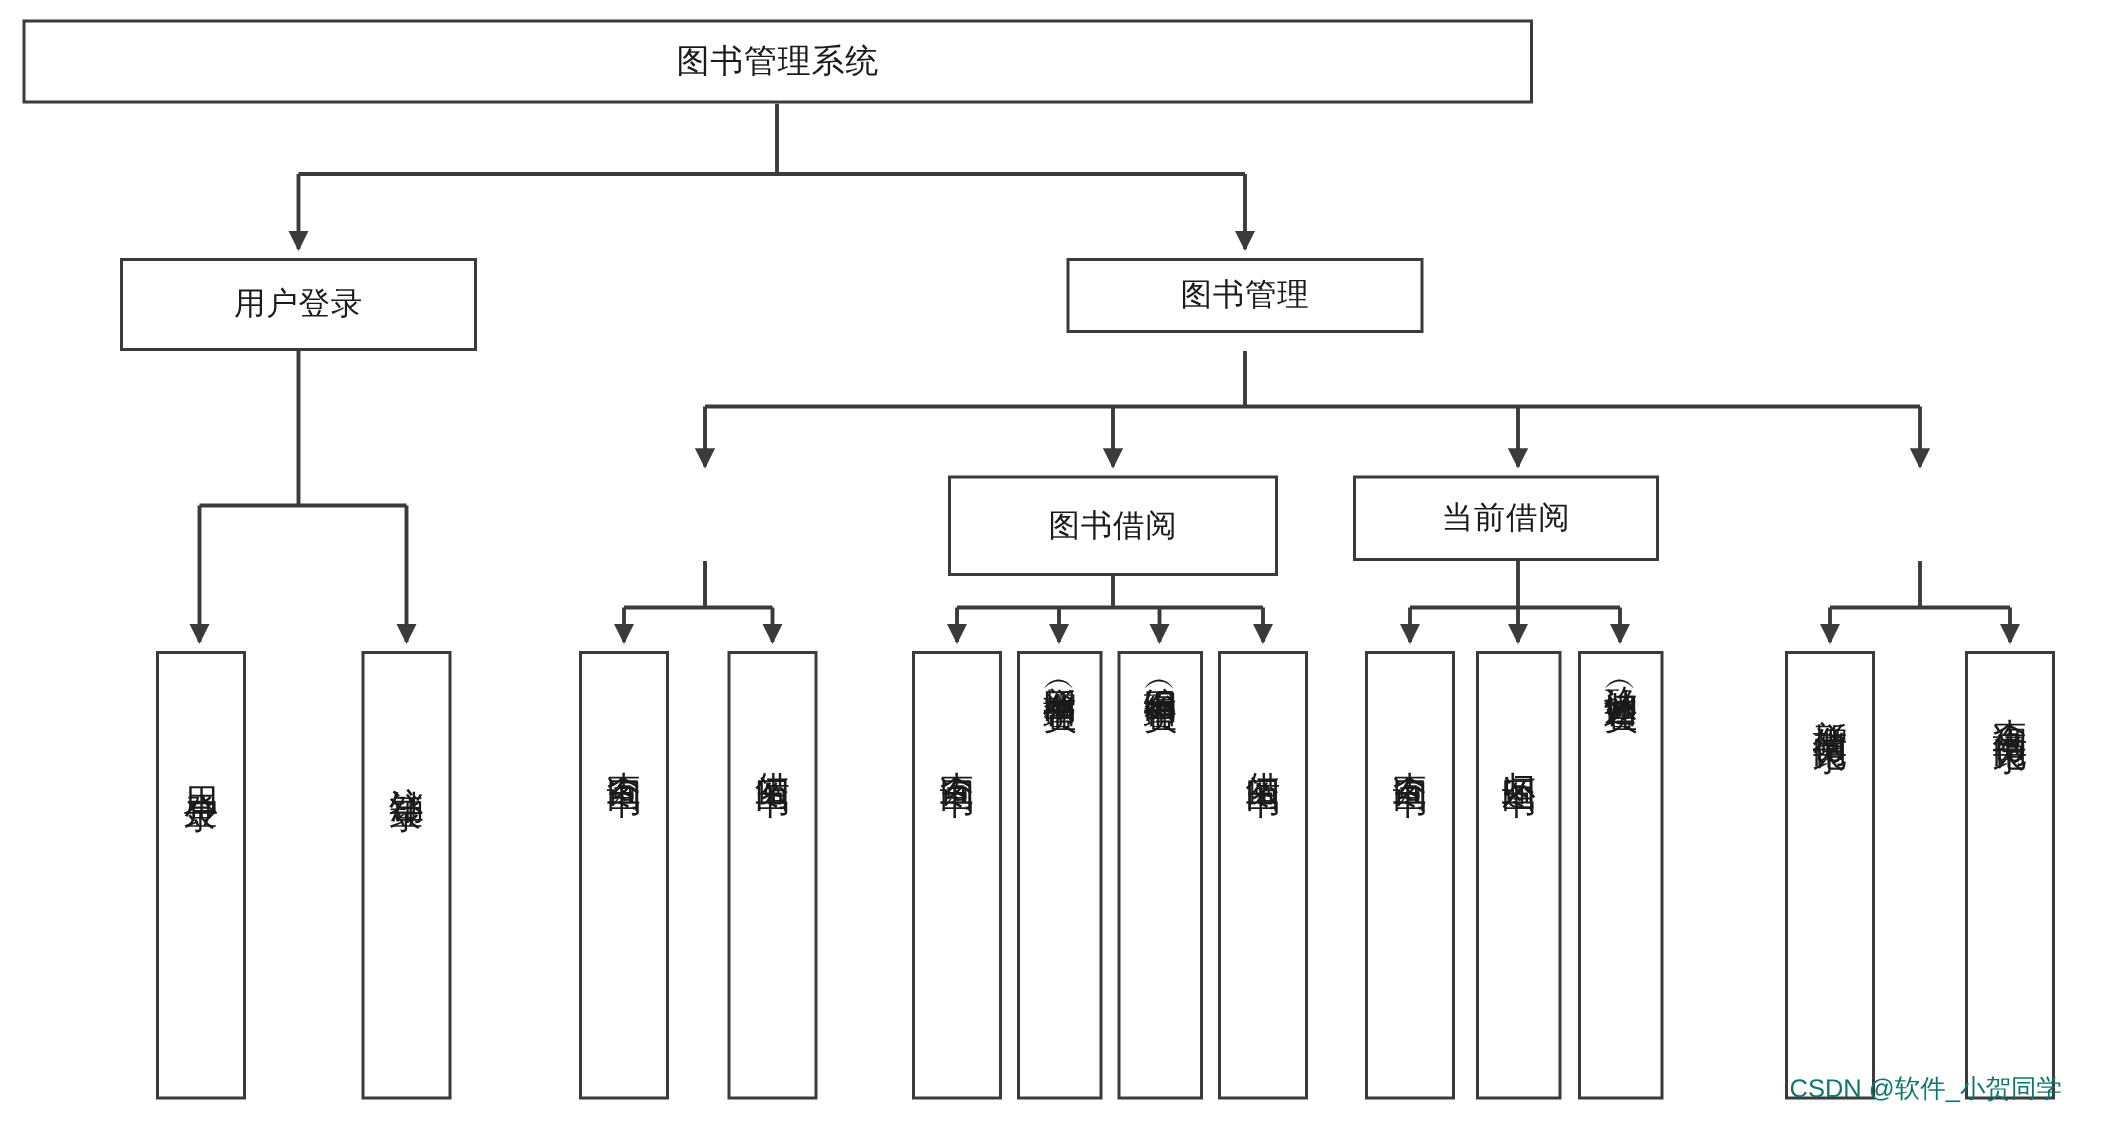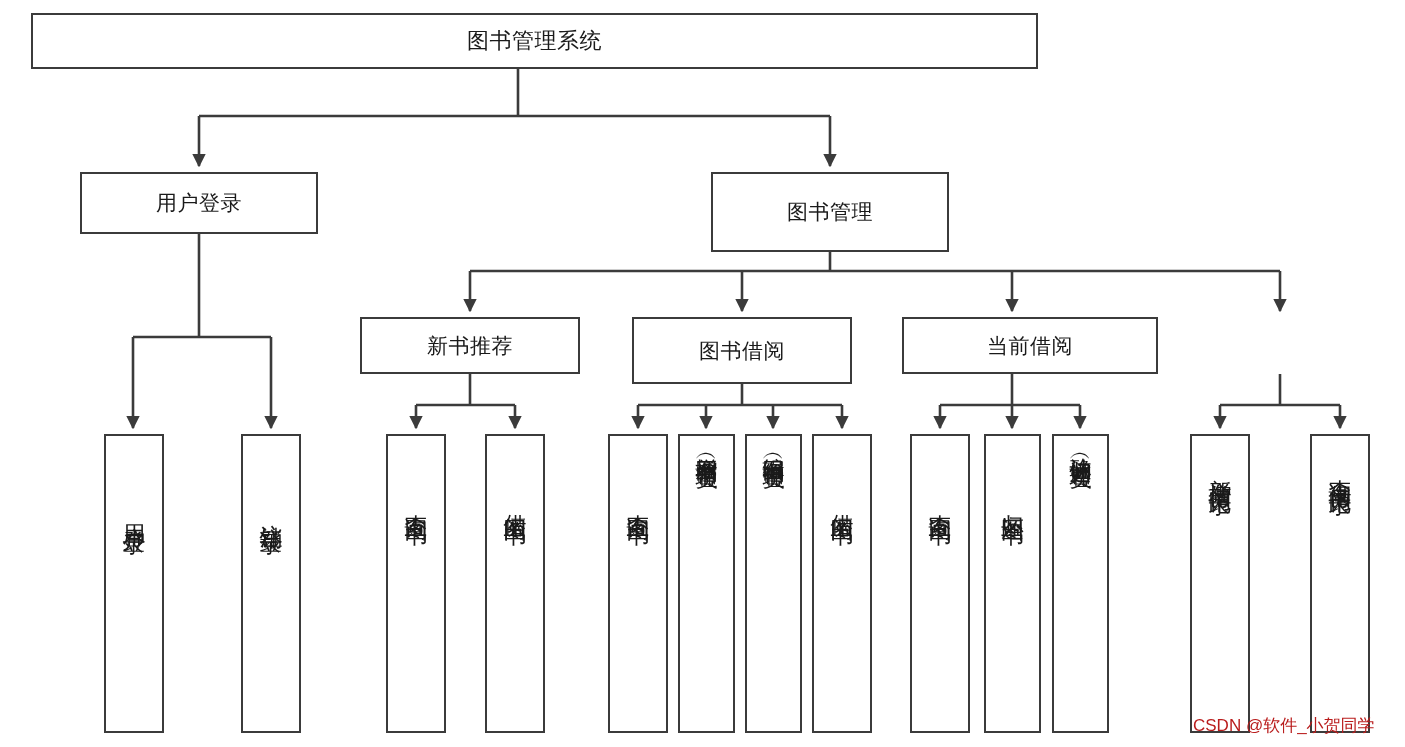--- a/index.html
+++ b/index.html
@@ -65,21 +65,21 @@
     white-space: nowrap;
   }
   
   .node.vert.tall .label {
     font-size: 22px;
     letter-spacing: 1.5px;
   }
   .watermark {
     position: absolute;
     font-size: 17px;
-    color: #b91c1c;
+    color: #0f766e;
     white-space: nowrap;
     z-index: 3;
     font-family: "Liberation Sans", "DejaVu Sans", sans-serif;
   }
 </style>
 </head>
 <body>
 
 <div id="canvas">
 
@@ -126,38 +126,35 @@
       <path d="M 1012 405 L 1012 428" marker-end="url(#arrow)"></path>
       <path d="M 1080 405 L 1080 428" marker-end="url(#arrow)"></path>
 
       <path d="M 1280 374 L 1280 405"></path>
       <path d="M 1220 405 L 1340 405"></path>
       <path d="M 1220 405 L 1220 428" marker-end="url(#arrow)"></path>
       <path d="M 1340 405 L 1340 428" marker-end="url(#arrow)"></path>
     </g>
   </svg>
 
-  <div class="node horiz root" style="left:15px; top:13px; width:1007px; height:56px;margin-left:16px;">
+  <div class="node horiz root" style="left:15px; top:13px; width:1007px; height:56px;">
     <span class="label">图书管理系统</span>
   </div>
 
   <div class="node horiz" style="left:80px; top:172px; width:238px; height:62px;">
     <span class="label">用户登录</span>
   </div>
-  <div class="node horiz" style="left:711px; top:172px; width:238px; height:80px;">
+  <div class="node horiz" style="left:711px; top:172px; width:238px; height:50px;">
     <span class="label">图书管理</span>
   </div>
 
-  <div class="node horiz" style="left:360px; top:317px; width:220px; height:57px;">
-    <span class="label">新书推荐</span>
-  </div>
   <div class="node horiz" style="left:632px; top:317px; width:220px; height:67px;">
     <span class="label">图书借阅</span>
   </div>
-  <div class="node horiz" style="left:902px; top:317px; width:256px; height:57px;">
+  <div class="node horiz" style="left:902px; top:317px; width:204px; height:57px;">
     <span class="label">当前借阅</span>
   </div>
 
   <div class="node vert" style="left:104px; top:434px; width:60px; height:299px; padding-top:70px;">
     <span class="label">用户登录</span>
   </div>
   <div class="node vert" style="left:241px; top:434px; width:60px; height:299px; padding-top:70px;">
     <span class="label">注销登录</span>
   </div>
 

